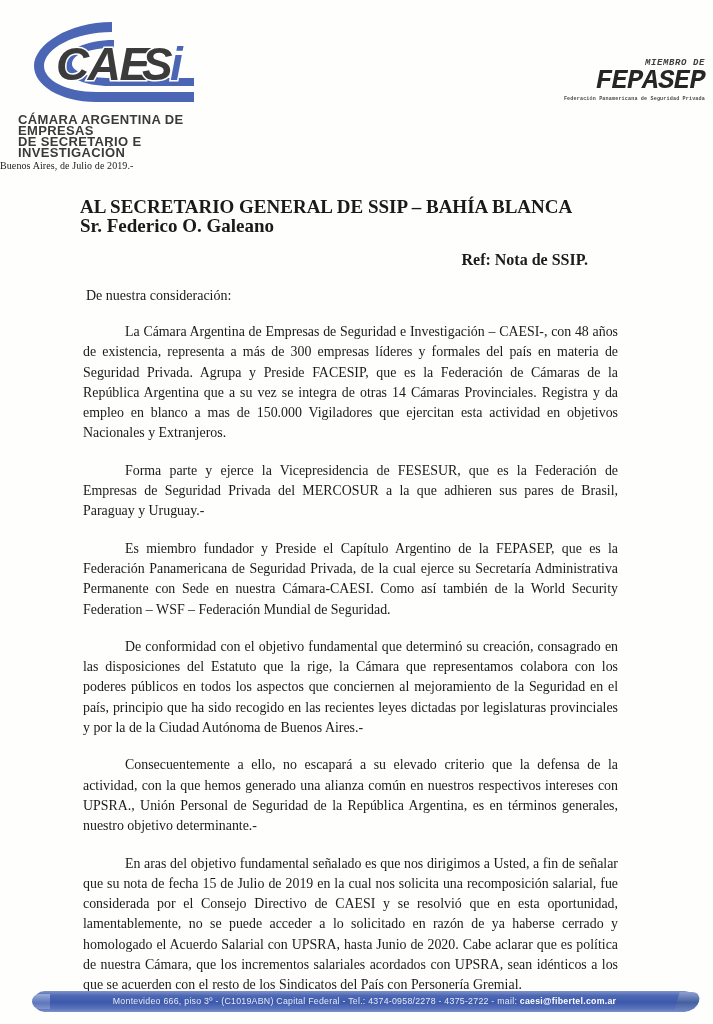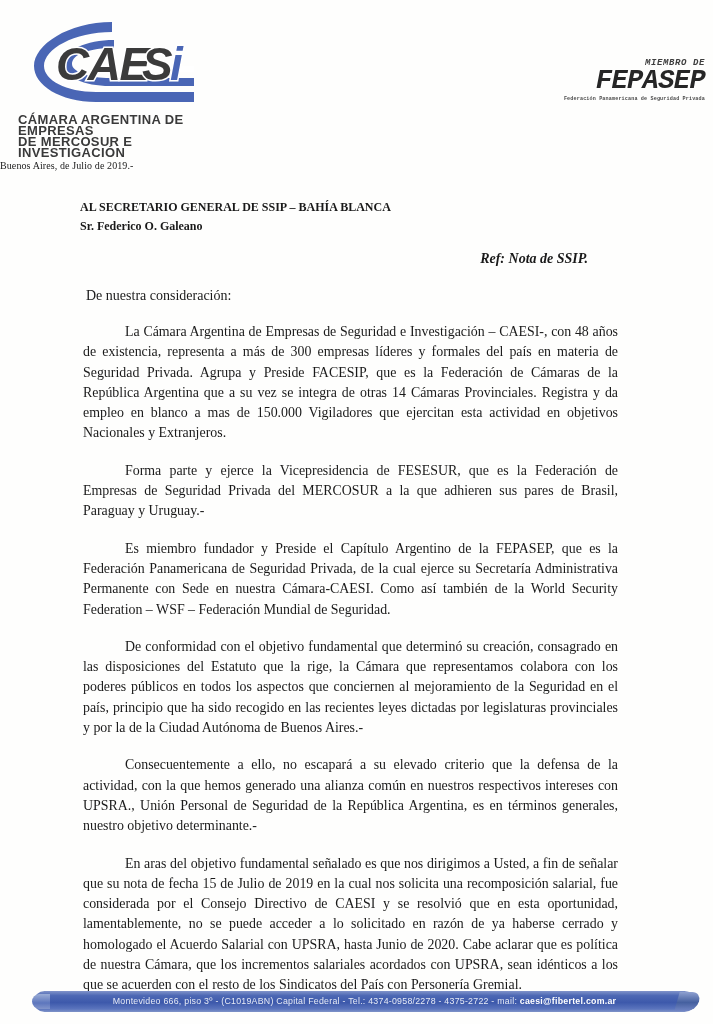--- a/index.html
+++ b/index.html
@@ -101,34 +101,33 @@
     top: 160px;
     left: 0;
     width: 667px;
     font-size: 10px;
     letter-spacing: 0.1px;
   }
   .addr {
     position: absolute;
     top: 198px;
     left: 80px;
-    font-size: 12px;
+    font-size: 19px;
     font-weight: bold;
     line-height: 18.5px;
   }
   .addr .u { text-decoration: underline; }
   .ref {
     position: absolute;
     top: 251px;
     left: 0;
     width: 588px;
     text-align: right;
-    font-size: 14px;
+    font-size: 16px;
     font-weight: bold;
-    font-style: italic;
   }
   .salutation {
     position: absolute;
     top: 288px;
     left: 86px;
     font-size: 14px;
   }
 
   .body-text {
     position: absolute;
@@ -214,21 +213,21 @@
             <text x="40" y="64" letter-spacing="-1.5" stroke="#ffffff" stroke-width="3" paint-order="stroke">CAE</text>
             <text x="126" y="64" letter-spacing="-1.5" stroke="#ffffff" stroke-width="3" paint-order="stroke">S</text>
           </g>
           <g fill="#4a66b5" font-family="Liberation Sans, DejaVu Sans, sans-serif" font-size="46" font-weight="bold" font-style="italic">
             <text x="154" y="64" stroke="#ffffff" stroke-width="3" paint-order="stroke">i</text>
           </g>
         </svg>
       </div>
       <div class="caesi-sub">
         <div>CÁMARA ARGENTINA DE EMPRESAS</div>
-        <div>DE MERCOSUR E INVESTIGACIÓN</div>
+        <div>DE SECRETARIO E INVESTIGACIÓN</div>
       </div>
     </div>
 
     <div class="fed-block">
       <div>
         <div class="fed-kicker">MIEMBRO DE</div>
         <div class="fed-name">FEPASEP</div>
         <div class="fed-foot">Federación Panamericana de Seguridad Privada</div>
       </div>
       <div class="fed-gap"></div>

